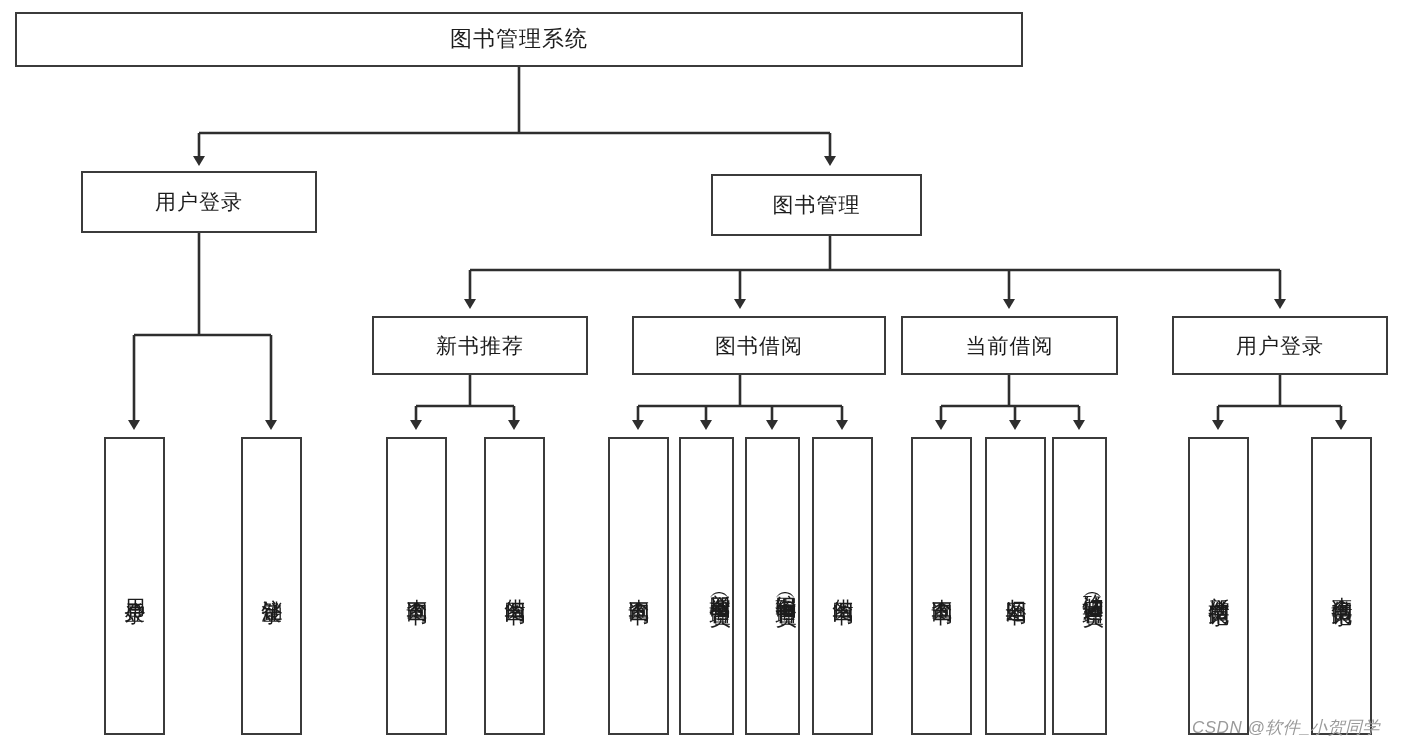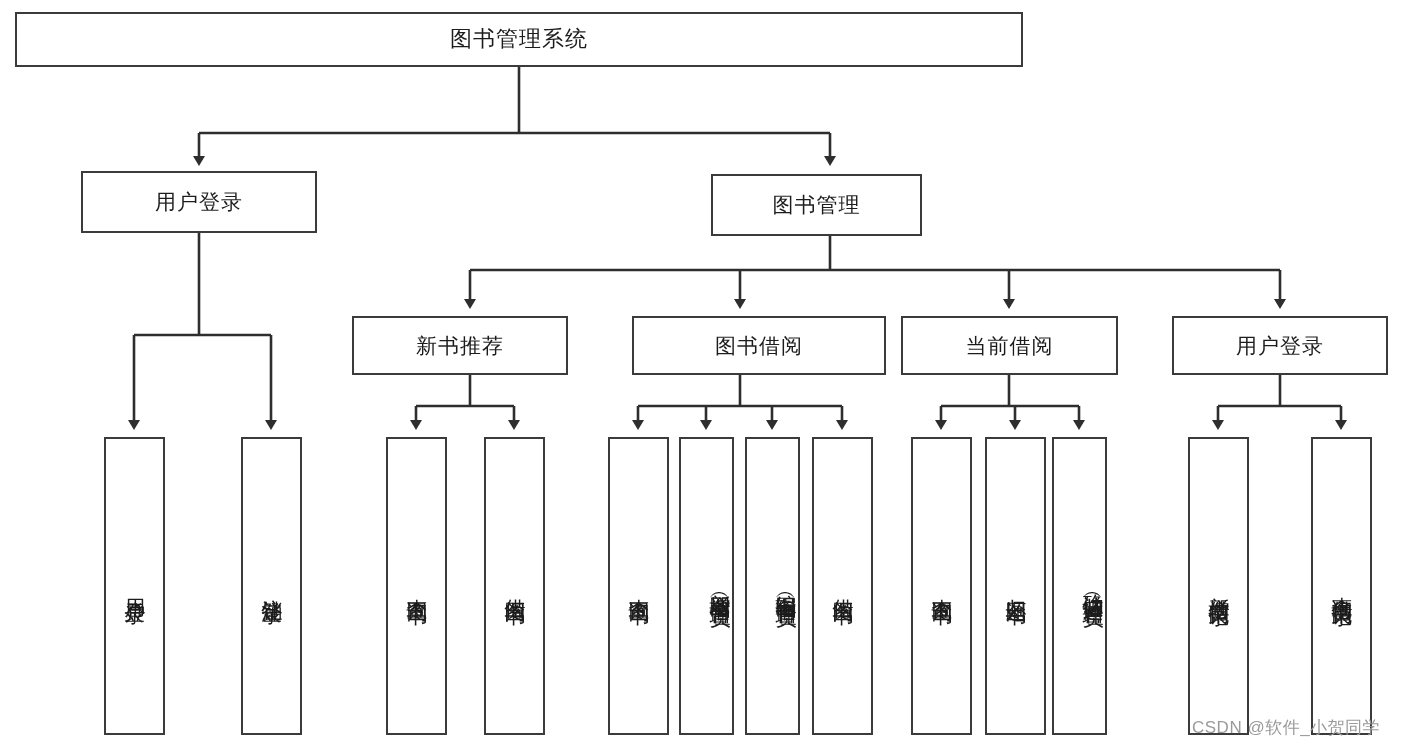--- a/index.html
+++ b/index.html
@@ -118,33 +118,33 @@
       <path d="M1218,406 L1218,421" marker-end="url(#arrow)"></path>
       <path d="M1341,406 L1341,421" marker-end="url(#arrow)"></path>
     </g>
   </svg>
 
   <div class="node horiz root" id="n-root" style="left: 15px; top: 12px; width: 1008px; height: 55px;">图书管理系统</div>
 
   <div class="node horiz" id="n-l2-0" style="left: 81px; top: 171px; width: 236px; height: 62px;">用户登录</div>
   <div class="node horiz" id="n-l2-1" style="left: 711px; top: 162px; width: 211px; height: 62px; margin-top: 12px;">图书管理</div>
 
-  <div class="node horiz" id="n-l3-0" style="left: 352px; top: 316px; width: 216px; height: 59px;">新书推荐</div>
+  <div class="node horiz" id="n-l3-0" style="left: 372px; top: 316px; width: 216px; height: 59px;">新书推荐</div>
   <div class="node horiz" id="n-l3-1" style="left: 632px; top: 316px; width: 254px; height: 59px;">图书借阅</div>
   <div class="node horiz" id="n-l3-2" style="left: 901px; top: 316px; width: 217px; height: 59px;">当前借阅</div>
   <div class="node horiz" id="n-l3-3" style="left: 1172px; top: 316px; width: 216px; height: 59px;">用户登录</div>
 
   <div class="node vert" id="n-leaf-0" style="left: 104px; top: 437px; width: 61px; height: 298px;">用户登录</div>
   <div class="node vert" id="n-leaf-1" style="left: 241px; top: 437px; width: 61px; height: 298px;">注销登录</div>
   <div class="node vert" id="n-leaf-2" style="left: 386px; top: 437px; width: 61px; height: 298px;">查询图书</div>
   <div class="node vert" id="n-leaf-3" style="left: 484px; top: 437px; width: 61px; height: 298px;">借阅图书</div>
   <div class="node vert" id="n-leaf-4" style="left: 608px; top: 437px; width: 61px; height: 298px;">查询图书</div>
   <div class="node vert toptext" id="n-leaf-5" style="left: 679px; top: 437px; width: 55px; height: 298px;">新增图书（管理员）</div>
   <div class="node vert toptext" id="n-leaf-6" style="left: 745px; top: 437px; width: 55px; height: 298px;">编辑图书（管理员）</div>
   <div class="node vert" id="n-leaf-7" style="left: 812px; top: 437px; width: 61px; height: 298px;">借阅图书</div>
   <div class="node vert" id="n-leaf-8" style="left: 911px; top: 437px; width: 61px; height: 298px;">查询图书</div>
   <div class="node vert" id="n-leaf-9" style="left: 985px; top: 437px; width: 61px; height: 298px;">归还图书</div>
   <div class="node vert toptext" id="n-leaf-10" style="left: 1052px; top: 437px; width: 55px; height: 298px;">确认归还（管理员）</div>
   <div class="node vert" id="n-leaf-11" style="left: 1188px; top: 437px; width: 61px; height: 298px;">新增借阅记录</div>
   <div class="node vert" id="n-leaf-12" style="left: 1311px; top: 437px; width: 61px; height: 298px;">查询借阅记录</div>
 
-  <div class="watermark" id="wm" style="left: 1192px; top: 716px;">CSDN @软件_小贺同学</div>
+  <div class="watermark" id="wm" style="left: 1192px; top: 716px; font-style: italic;">CSDN @软件_小贺同学</div>
 </div>
 
 </body></html>

